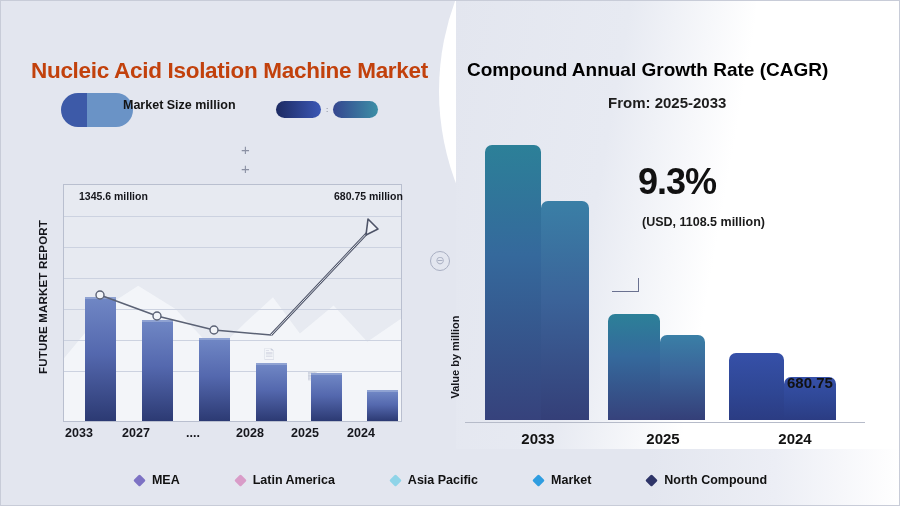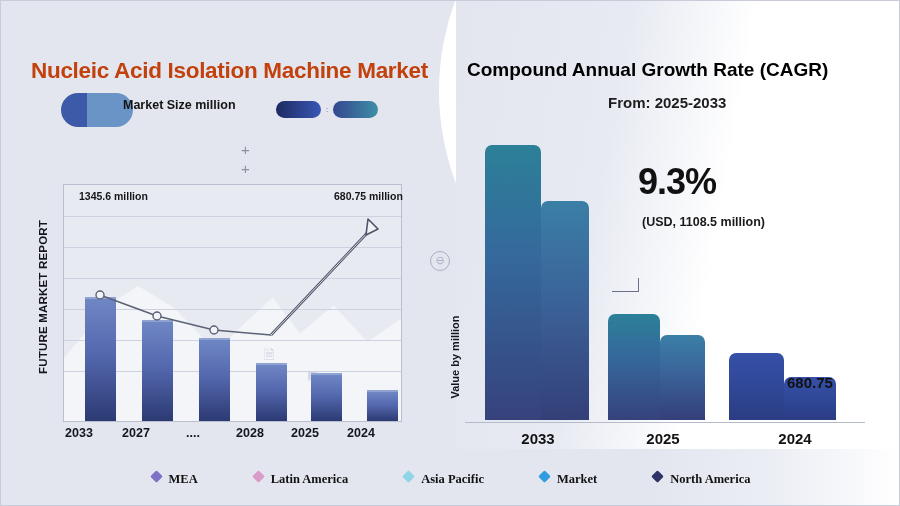--- a/index.html
+++ b/index.html
@@ -143,21 +143,21 @@
     position:absolute;left:611px;top:277px;width:26px;height:13px;
     border-left:1.4px solid #6a7190;border-bottom:1.4px solid #6a7190;
     transform:scaleX(-1);
   }
 
   
   .legend{
     position:absolute;left:0;bottom:18px;width:900px;
     display:flex;justify-content:center;align-items:center;gap:56px;
   }
-  .lg-item{display:flex;gap:8px;font-family:Liberation Serif, serif;}
+  .lg-item{display:flex;align-items:center;gap:8px;}
   .lg-dia{width:9px;height:9px;transform:rotate(45deg);border-radius:1.5px;}
   .lg-txt{font-size:12.5px;font-weight:bold;color:#121212;white-space:nowrap;}
 </style>
 </head>
 <body>
 
 <div id="root">
 
   <div class="blob-a"></div>
   <div class="blob-b"></div>
@@ -265,17 +265,17 @@
     <div class="lg-item">
       <span class="lg-dia" style="background:#8fd4e8;"></span>
       <span class="lg-txt">Asia Pacific</span>
     </div>
     <div class="lg-item">
       <span class="lg-dia" style="background:#2f9de0;"></span>
       <span class="lg-txt">Market</span>
     </div>
     <div class="lg-item">
       <span class="lg-dia" style="background:#2e3468;"></span>
-      <span class="lg-txt">North America</span>
+      <span class="lg-txt">North Compound</span>
     </div>
   </div>
 
 </div>
 
 </body></html>

